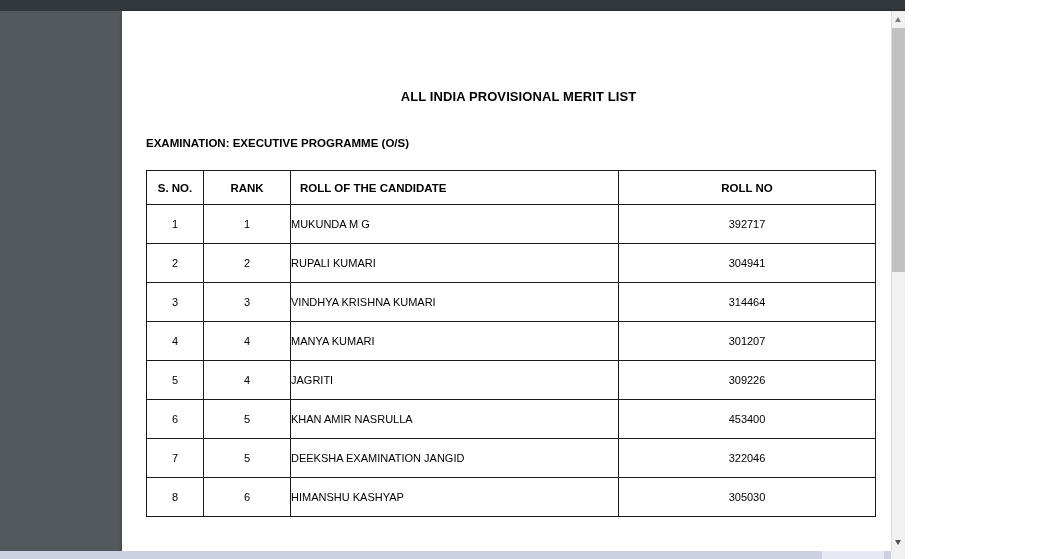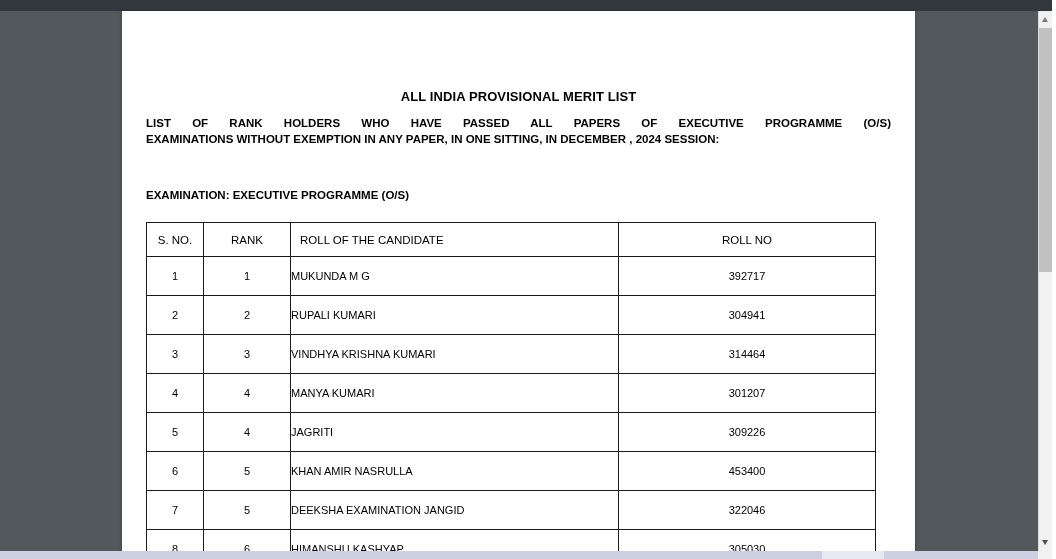--- a/index.html
+++ b/index.html
@@ -6,21 +6,21 @@
 
   html, body {
     width: 1056px;
     height: 559px;
     overflow: hidden;
     font-family: "Liberation Sans", sans-serif;
   }
 
   #app {
     position: relative;
-    width: 1052px;
+    width: 905px;
     height: 559px;
     background: #53585c;
     overflow: hidden;
   }
 
   
   .top-strip {
     position: absolute;
     top: 0; left: 0;
     width: 1056px;
@@ -76,21 +76,21 @@
     padding: 0 0 0 0;
   }
   .doc-subtitle .ln1 {
     display: block;
     text-align: justify;
     text-align-last: justify;
   }
   .doc-subtitle .ln2 { display: block; }
 
   .exam-line {
-    margin-top: 42px;
+    margin-top: 33px;
     font-size: 11.5px;
     font-weight: bold;
     color: #000;
   }
 
   
   .merit-table {
     margin-top: 21px;
     border-collapse: collapse;
     width: 729px;
@@ -98,21 +98,21 @@
   }
   .merit-table th,
   .merit-table td {
     border: 1px solid #1a1a1a;
     font-size: 11px;
     color: #000;
     vertical-align: middle;
   }
   .merit-table thead th {
     height: 34px;
-    font-weight: normal;
+    font-weight: bold;
     font-size: 11.5px;
   }
   .merit-table tbody td {
     height: 39px;
   }
 
   .col-sno   { width: 57px;  text-align: center; }
   .col-rank  { width: 87px;  text-align: center; }
   .col-name  { width: 328px; text-align: left; }
   .col-roll  { width: 257px; text-align: center; }
@@ -196,24 +196,20 @@
 
   <div class="top-strip"></div>
 
   <div class="viewer-backdrop"></div>
 
   <div class="doc-page">
     <div class="doc-inner">
 
       <div class="doc-title">ALL INDIA PROVISIONAL MERIT LIST</div>
 
-      <div class="doc-subtitle">
-        <span class="ln1">LIST OF RANK HOLDERS WHO HAVE PASSED ALL PAPERS OF   EXECUTIVE PROGRAMME (O/S)</span>
-        <span class="ln2">EXAMINATIONS WITHOUT EXEMPTION IN ANY PAPER, IN ONE SITTING, IN DECEMBER , 2024 SESSION:</span>
-      </div>
 
       <div class="exam-line">EXAMINATION: EXECUTIVE PROGRAMME (O/S)</div>
 
       <table class="merit-table">
         <thead>
           <tr>
             <th class="col-sno">S. NO.</th>
             <th class="col-rank">RANK</th>
             <th class="col-name">ROLL OF THE CANDIDATE</th>
             <th class="col-roll">ROLL NO</th>

